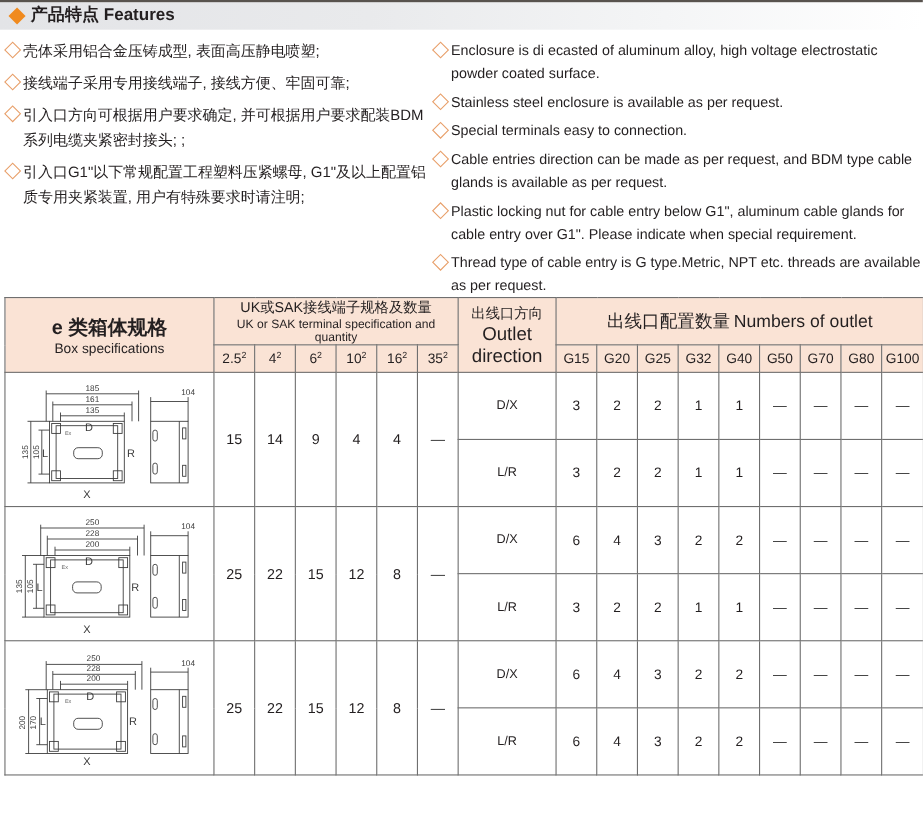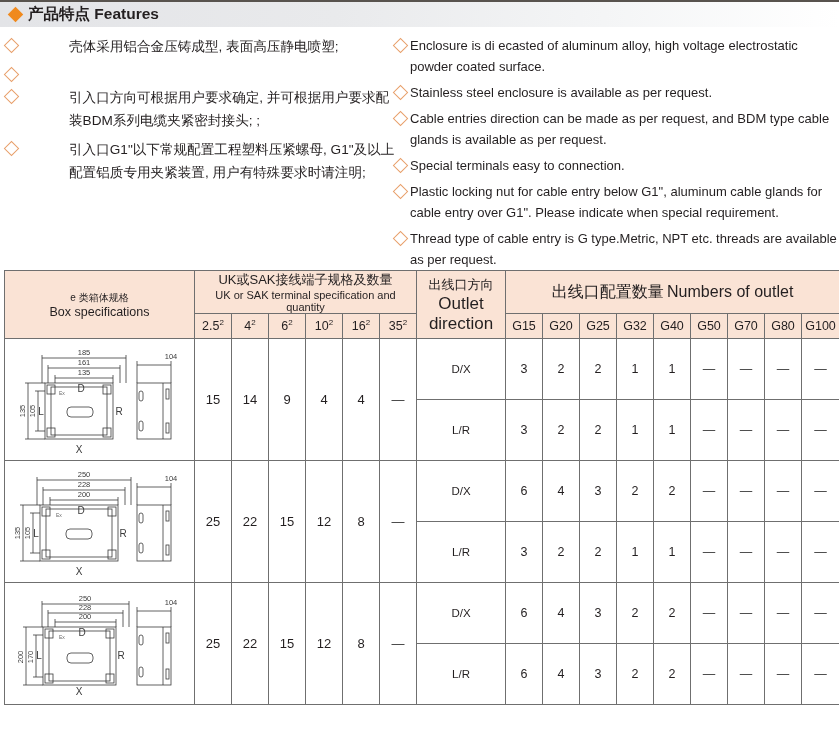--- a/index.html
+++ b/index.html
@@ -45,21 +45,21 @@
   }
   .col{box-sizing:border-box;}
   .col-cn{width:395px;padding-left:6px;}
   .col-en{width:444px;padding-left:0px;}
 
   .bullet-row{
     display:flex;
     align-items:flex-start;
     margin-bottom:5px;
   }
-  .bullet-row.cn{margin-bottom:6px;gap:48px;}
+  .bullet-row.cn{margin-bottom:6px;}
   .d-open{
     flex:0 0 auto;
     width:9px;height:9px;
     border:1px solid #E8A06B;
     transform:rotate(45deg);
     margin-top:5px;margin-right:4px;
   }
   .btxt{font-size:13.2px;line-height:19px;}
   .btxt.cn{font-size:13.6px;line-height:23px;}
   .btxt.en{font-size:13px;line-height:21px;}
@@ -80,21 +80,21 @@
     padding:0;
   }
   table.spec thead th{
     background:#fae3d5;
     font-weight:normal;
   }
   .hdr-grp-cn{font-size:13px;}
   .hdr-grp-en{font-size:11px;}
   .hdr-sub{font-size:12.5px;height:24px;}
   .hdr-sub sup{font-size:8px;vertical-align:super;}
-  .box-spec-cn{font-size:10px;}
+  .box-spec-cn{font-size:18px;font-weight:bold;}
   .box-spec-en{font-size:12.5px;}
   .outdir-cn{font-size:13px;}
   .outdir-en{font-size:17px;}
   .numbers-hdr{font-size:16px;}
 
   td.dia-cell{height:120px;padding:2px 0;}
   td.qty{font-size:13px;}
   td.dirlbl{font-size:11.5px;height:60px;}
   td.num{font-size:12.5px;}
   .dash{font-size:13px;color:#333;}
@@ -114,20 +114,21 @@
 
   <div class="features">
 
     <div class="col col-cn">
       <div class="bullet-row cn">
         <span class="d-open"></span>
         <span class="btxt cn">壳体采用铝合金压铸成型, 表面高压静电喷塑;</span>
       </div>
       <div class="bullet-row cn">
         <span class="d-open"></span>
+        <span class="btxt cn">接线端子采用专用接线端子, 接线方便、牢固可靠;</span>
       </div>
       <div class="bullet-row cn">
         <span class="d-open"></span>
         <span class="btxt cn">引入口方向可根据用户要求确定, 并可根据用户要求配装BDM系列电缆夹紧密封接头; ;</span>
       </div>
       <div class="bullet-row cn">
         <span class="d-open"></span>
         <span class="btxt cn">引入口G1"以下常规配置工程塑料压紧螺母, G1"及以上配置铝质专用夹紧装置, 用户有特殊要求时请注明;</span>
       </div>
     </div>
@@ -136,25 +137,25 @@
       <div class="bullet-row">
         <span class="d-open"></span>
         <span class="btxt en">Enclosure is di ecasted of aluminum alloy, high voltage electrostatic powder coated surface.</span>
       </div>
       <div class="bullet-row">
         <span class="d-open"></span>
         <span class="btxt en">Stainless steel enclosure is available as per request.</span>
       </div>
       <div class="bullet-row">
         <span class="d-open"></span>
+        <span class="btxt en">Special terminals easy to connection.</span>
+      </div>
+      <div class="bullet-row">
+        <span class="d-open"></span>
         <span class="btxt en">Cable entries direction can be made as per request, and BDM type cable glands is available as per request.</span>
-      </div>
-      <div class="bullet-row">
-        <span class="d-open"></span>
-        <span class="btxt en">Special terminals easy to connection.</span>
       </div>
       <div class="bullet-row">
         <span class="d-open"></span>
         <span class="btxt en">Plastic locking nut for cable entry below G1", aluminum cable glands for cable entry over G1". Please indicate when special requirement.</span>
       </div>
       <div class="bullet-row">
         <span class="d-open"></span>
         <span class="btxt en">Thread type of cable entry is G type.Metric, NPT etc. threads are available as per request.</span>
       </div>
     </div>

